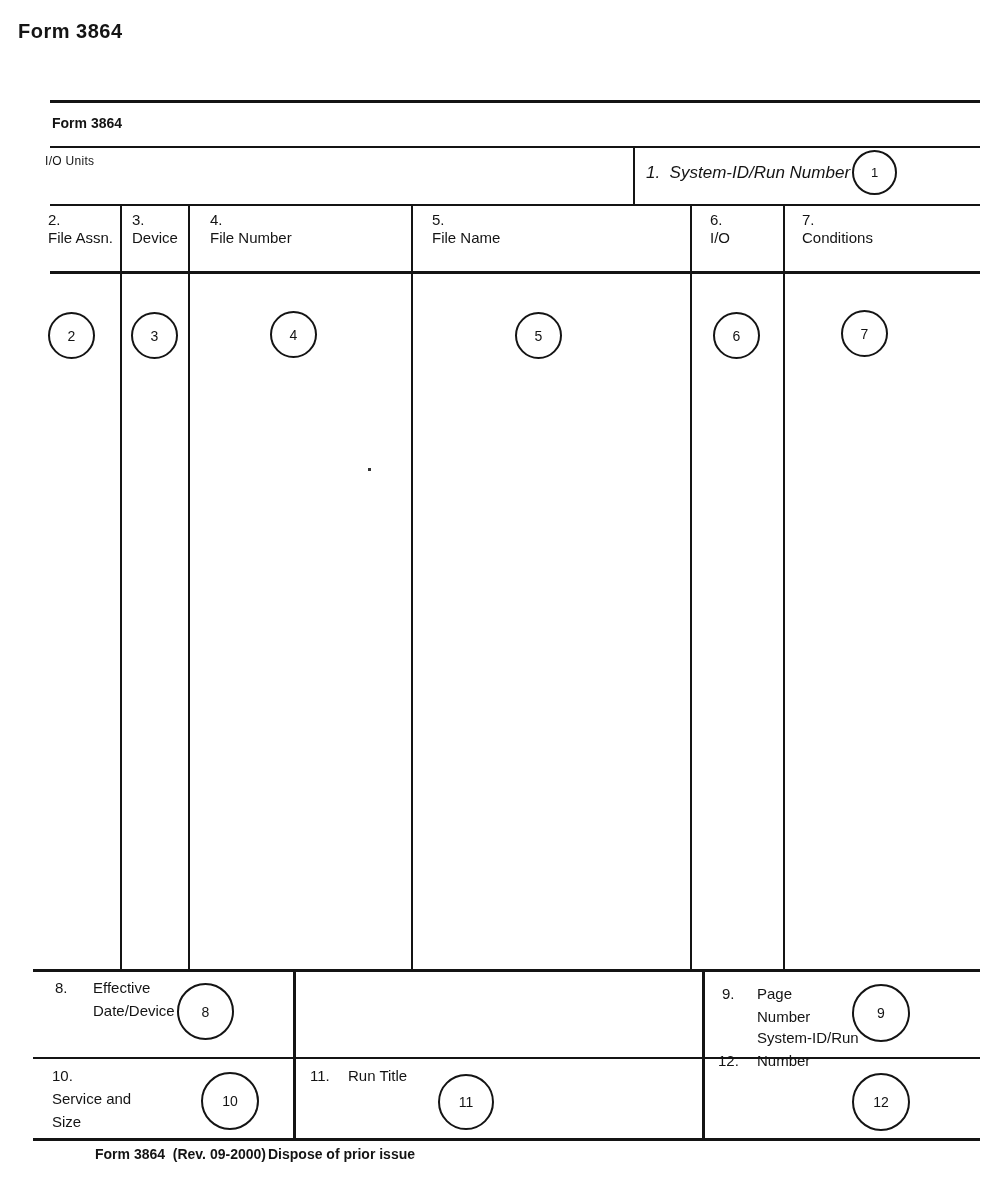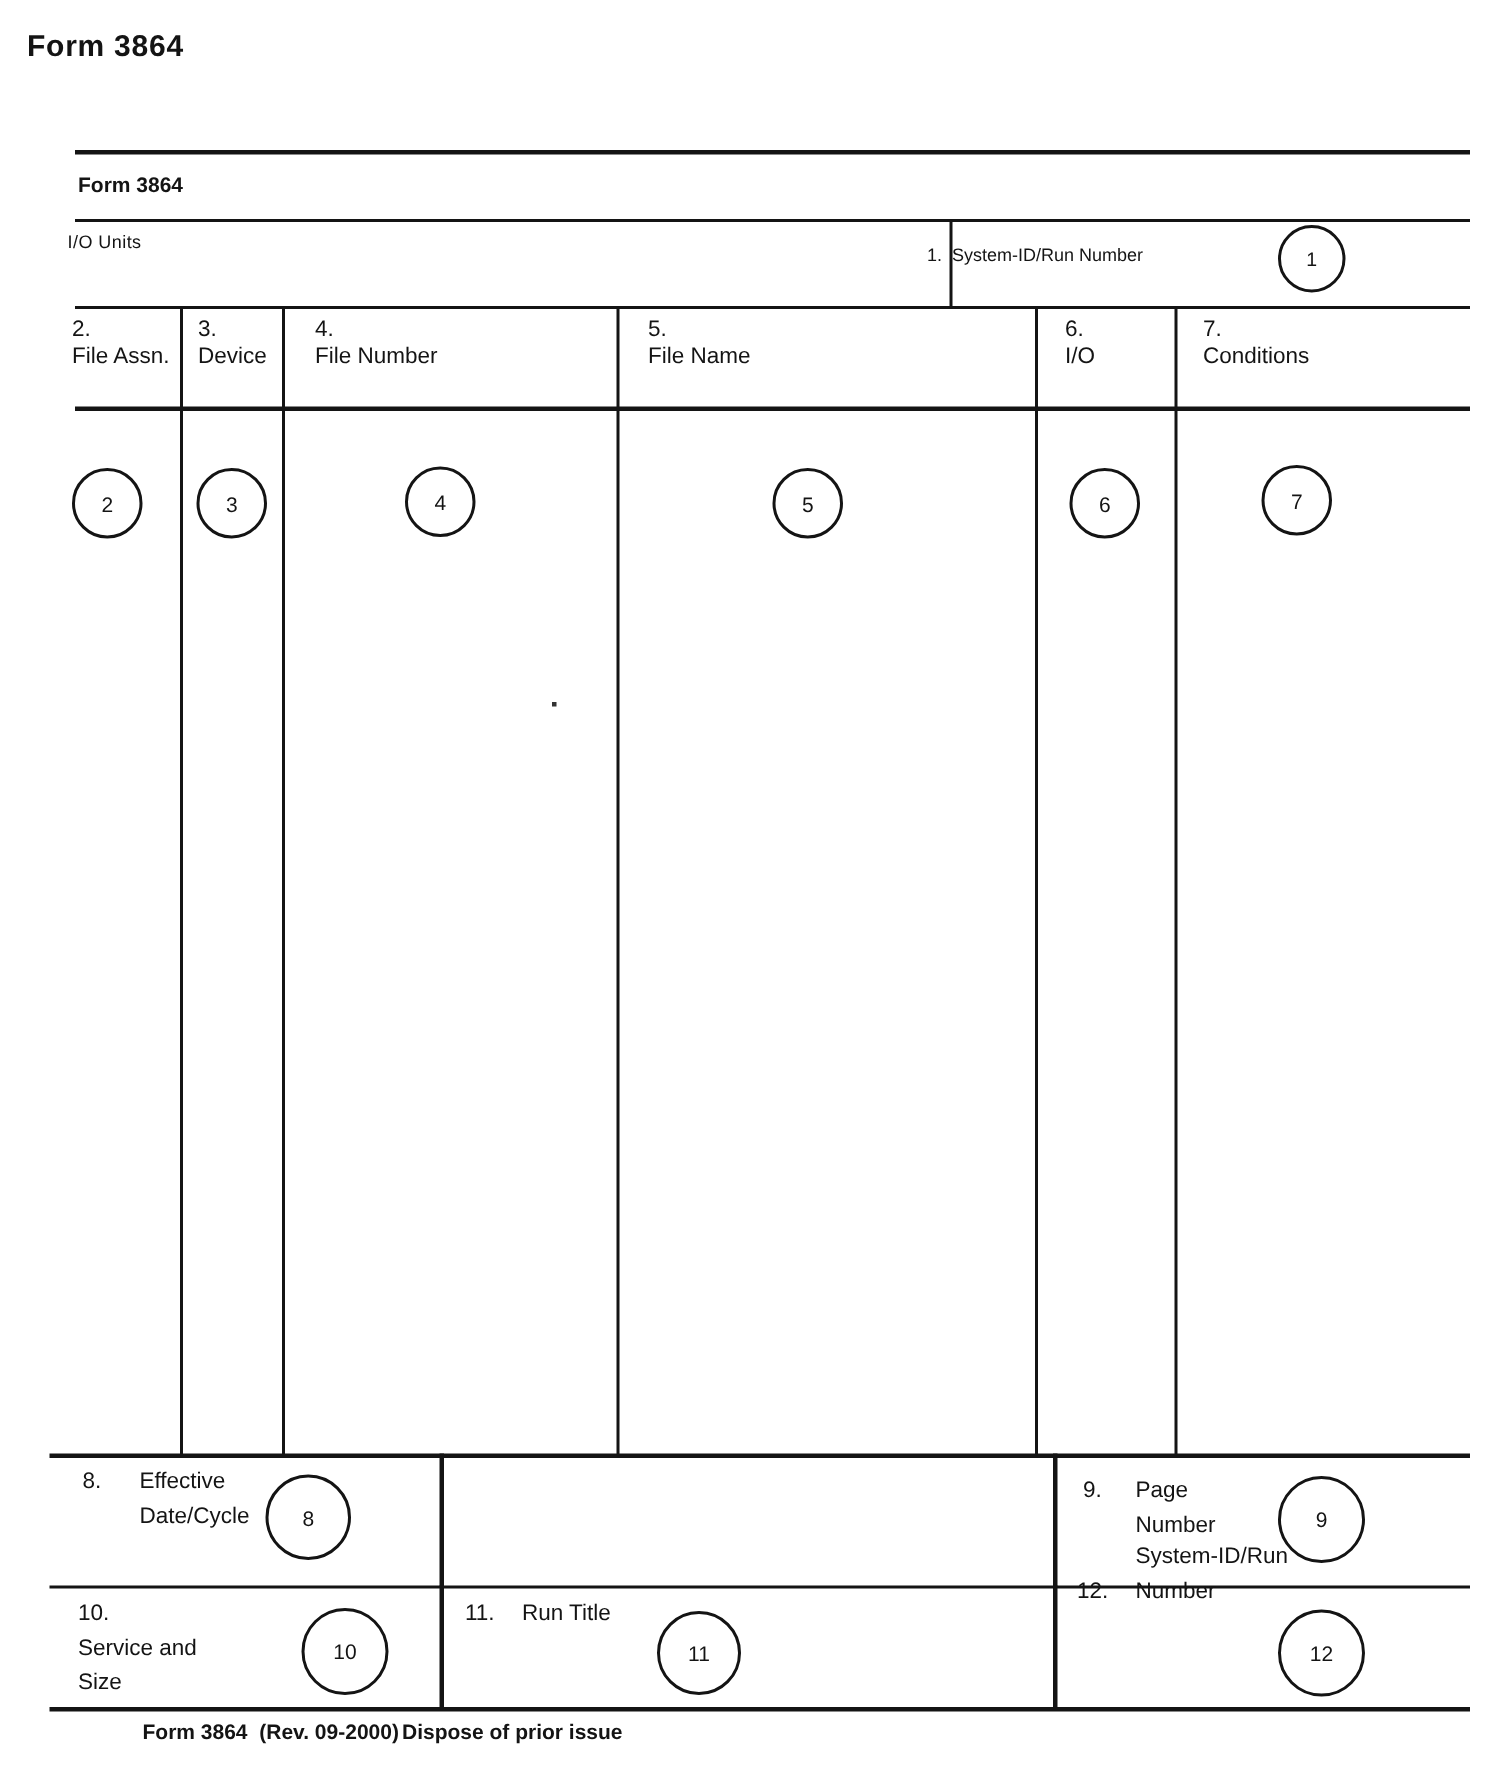--- a/index.html
+++ b/index.html
@@ -20,22 +20,22 @@
   }
   .form-label {
     position: absolute; left: 52px; top: 115px;
     font-size: 14px; font-weight: bold;
   }
   .form-title {
     position: absolute; left: 45px; top: 154px;
     font-size: 12px; font-weight: normal; letter-spacing: 0.3px;
   }
   .sysid-label {
-    position: absolute; left: 618px; top: 163px;
-    font-size: 12px; white-space: pre;
+    position: absolute; left: 646px; top: 163px;
+    font-size: 17px; white-space: pre; font-style: italic;
   }
   .circle {
     position: absolute;
     border: 2px solid #141414;
     border-radius: 50%;
     display: flex; align-items: center; justify-content: center;
     font-size: 14px; color: #141414;
     box-sizing: border-box;
     background: #ffffff;
   }
@@ -114,21 +114,21 @@
   <div class="circle" style="left:515px; top:312px; width:47px; height:47px;">5</div>
   <div class="circle" style="left:713px; top:312px; width:47px; height:47px;">6</div>
   <div class="circle" style="left:841px; top:310px; width:47px; height:47px;">7</div>
 
   <div class="artifact-dot"></div>
 
   <div class="hline" style="left:33px; top:969px; width:947px; height:3px;"></div>
 
   <div class="field" style="left:55px; top:976px;">
     <span class="fnum">8.</span>
-    <span class="flabel"><span>Effective</span><br><span>Date/Cycle</span></span>
+    <span class="flabel"><span>Effective</span><br><span>Date/Device</span></span>
   </div>
   <div class="circle" style="left:177px; top:983px; width:57px; height:57px;">8</div>
 
   <div class="vline" style="left:293px; top:969px; width:3px; height:89px;"></div>
   <div class="vline" style="left:702px; top:969px; width:3px; height:89px;"></div>
 
   <div class="field" style="left:722px; top:982px;">
     <span class="fnum" style="width:35px;">9.</span>
     <span class="flabel"><span>Page</span><br><span>Number</span></span>
   </div>

